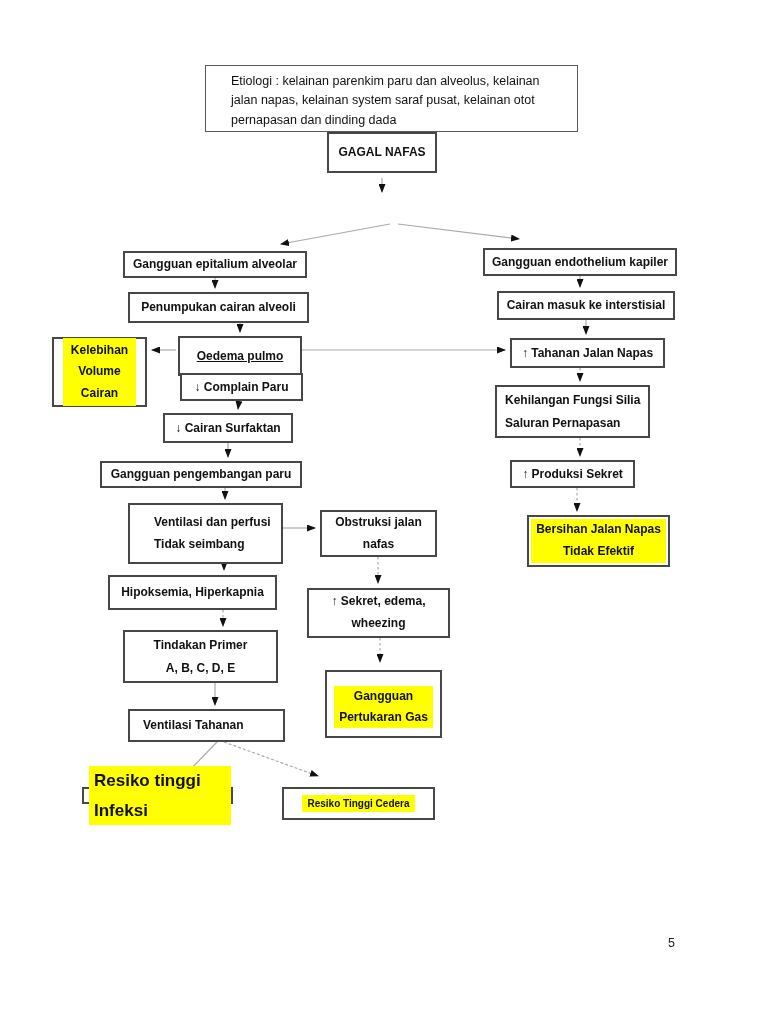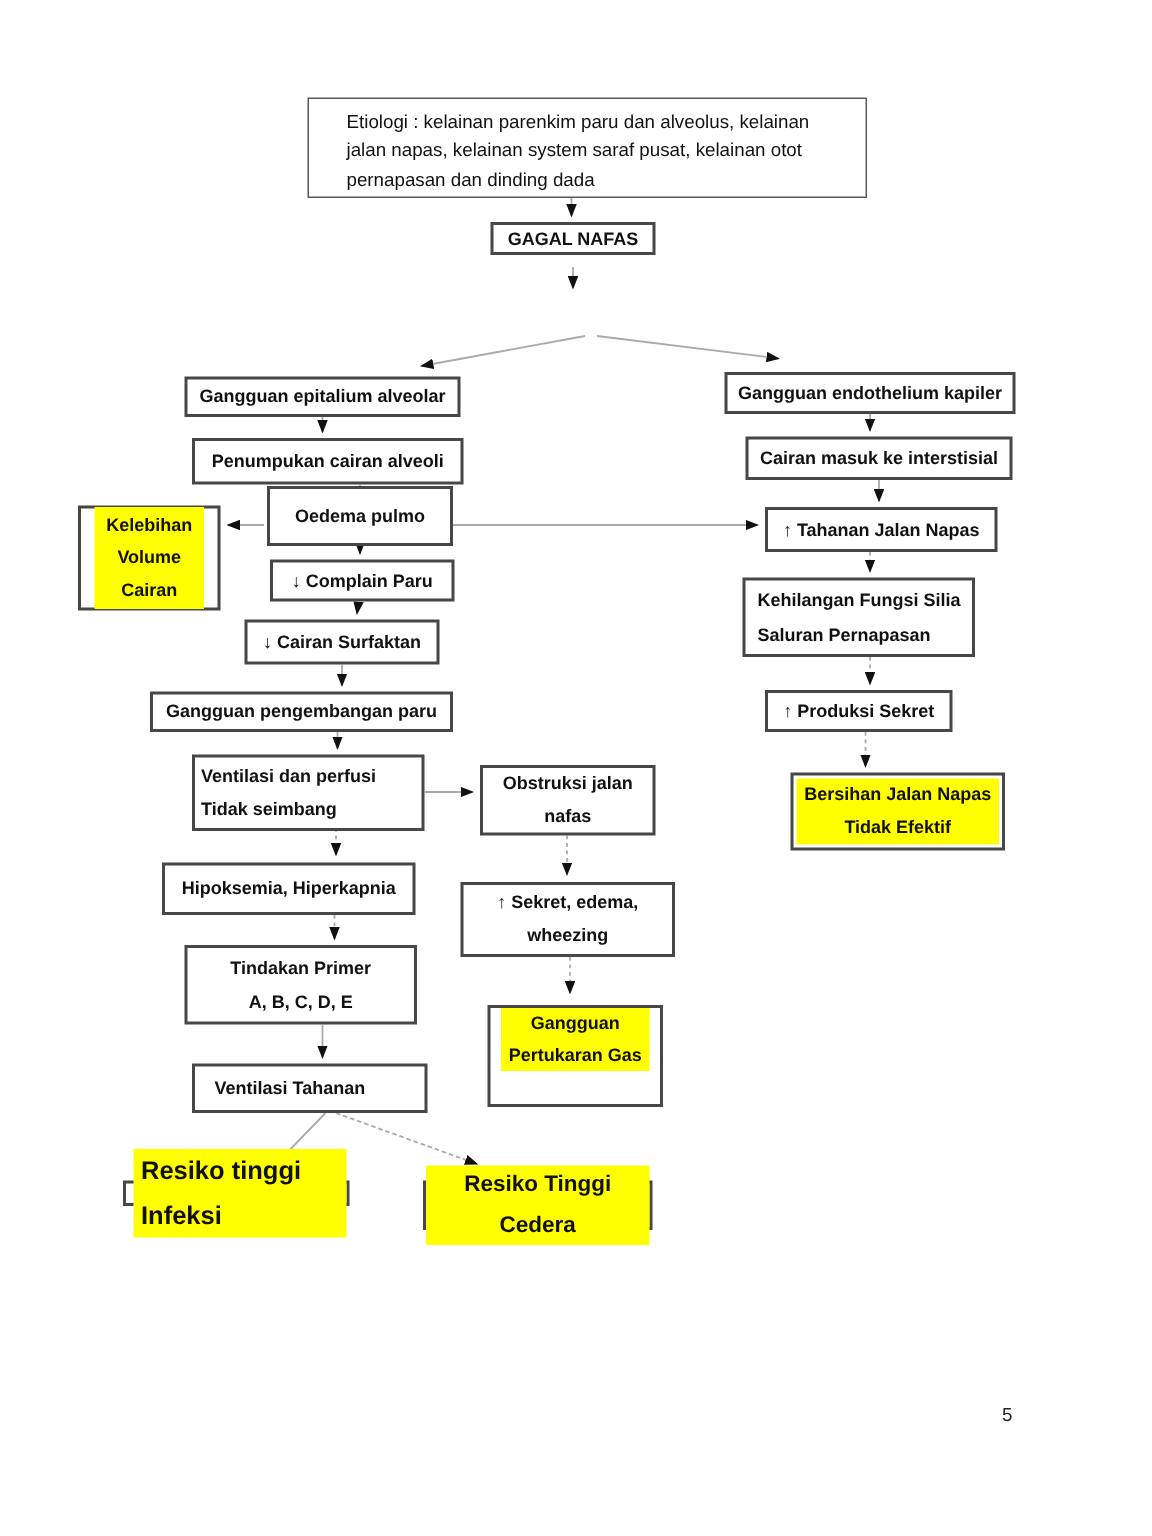--- a/index.html
+++ b/index.html
@@ -41,50 +41,50 @@
   }
   .hl-block{
     background:#ffff00;
     display:inline-block;
     padding:2px 8px;
   }
   
   .n-etiologi{left:205px;top:65px;width:373px;height:67px;border:1.5px solid #5a5a5a;
               font-weight:normal;font-size:12.5px;line-height:1.55;
               justify-content:flex-start;text-align:left;padding:6px 25px;align-items:flex-start;}
-  .n-gagal{left:327px;top:148px;width:110px;height:22px;}
+  .n-gagal{left:327px;top:132px;width:110px;height:41px;}
   .n-permeabilitas{left:249px;top:196px;width:289px;height:27px;}
   .n-epitalium{left:123px;top:251px;width:184px;height:27px;}
   .n-endothelium{left:483px;top:248px;width:194px;height:28px;}
   .n-penumpukan{left:128px;top:292px;width:181px;height:31px;}
   .n-interstisial{left:497px;top:291px;width:178px;height:29px;}
   .n-kelebihan{left:52px;top:337px;width:95px;height:70px;padding:4px;}
   .n-kelebihan .hl-block{line-height:1.8;}
-  .n-oedema{left:178px;top:324px;width:124px;height:40px;}
+  .n-oedema{left:178px;top:336px;width:124px;height:40px;text-decoration:underline;}
   .n-tahanan{left:510px;top:338px;width:155px;height:30px;}
   .n-complain{left:180px;top:373px;width:123px;height:28px;}
   .n-kehilangan{left:495px;top:385px;width:155px;height:53px;
                 justify-content:flex-start;text-align:left;padding-left:8px;line-height:1.85;}
   .n-surfaktan{left:163px;top:413px;width:130px;height:30px;}
   .n-pengembangan{left:100px;top:461px;width:202px;height:27px;}
   .n-produksi{left:510px;top:460px;width:125px;height:28px;}
-  .n-perfusi{left:128px;top:503px;width:155px;height:51px;
-             justify-content:flex-start;text-align:left;padding-left:4px;line-height:1.8;}
+  .n-perfusi{left:128px;top:503px;width:155px;height:61px;
+             justify-content:flex-start;text-align:left;padding-left:24px;line-height:1.8;}
   .n-obstruksi{left:320px;top:510px;width:117px;height:47px;line-height:1.8;}
   .n-bersihan{left:527px;top:515px;width:143px;height:52px;line-height:1.8;}
   .n-hipoksemia{left:108px;top:575px;width:169px;height:35px;}
   .n-sekret{left:307px;top:588px;width:143px;height:50px;line-height:1.8;}
   .n-tindakan{left:123px;top:630px;width:155px;height:53px;line-height:1.9;}
   .n-pertukaran{left:325px;top:670px;width:117px;height:68px;
-                align-items:flex-start;padding-top:0;line-height:1.75;}
+                align-items:flex-start;padding-top:14px;line-height:1.75;}
   .n-mekanik{left:128px;top:709px;width:157px;height:33px;
              justify-content:flex-start;text-align:left;padding-left:13px;}
   .n-infeksi{left:82px;top:787px;width:151px;height:17px;
              justify-content:flex-start;text-align:left;padding-left:5px;font-size:17px;}
-  .n-cedera{left:282px;top:787px;width:153px;height:33px;font-size:15px;}
+  .n-cedera{left:282px;top:787px;width:153px;height:33px;font-size:10px;}
   .page-number{
     position:absolute;left:668px;top:936px;
     font-size:12.5px;color:#222;font-weight:normal;z-index:2;
   }
 </style>
 </head>
 <body>
 
 <div class="page">
 

